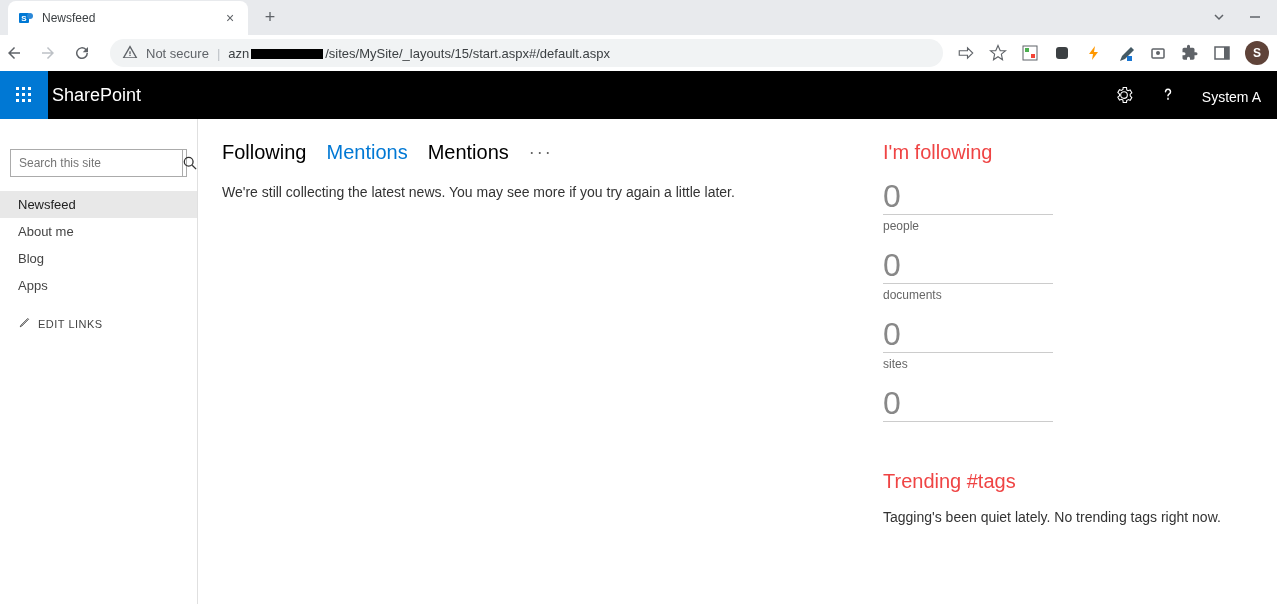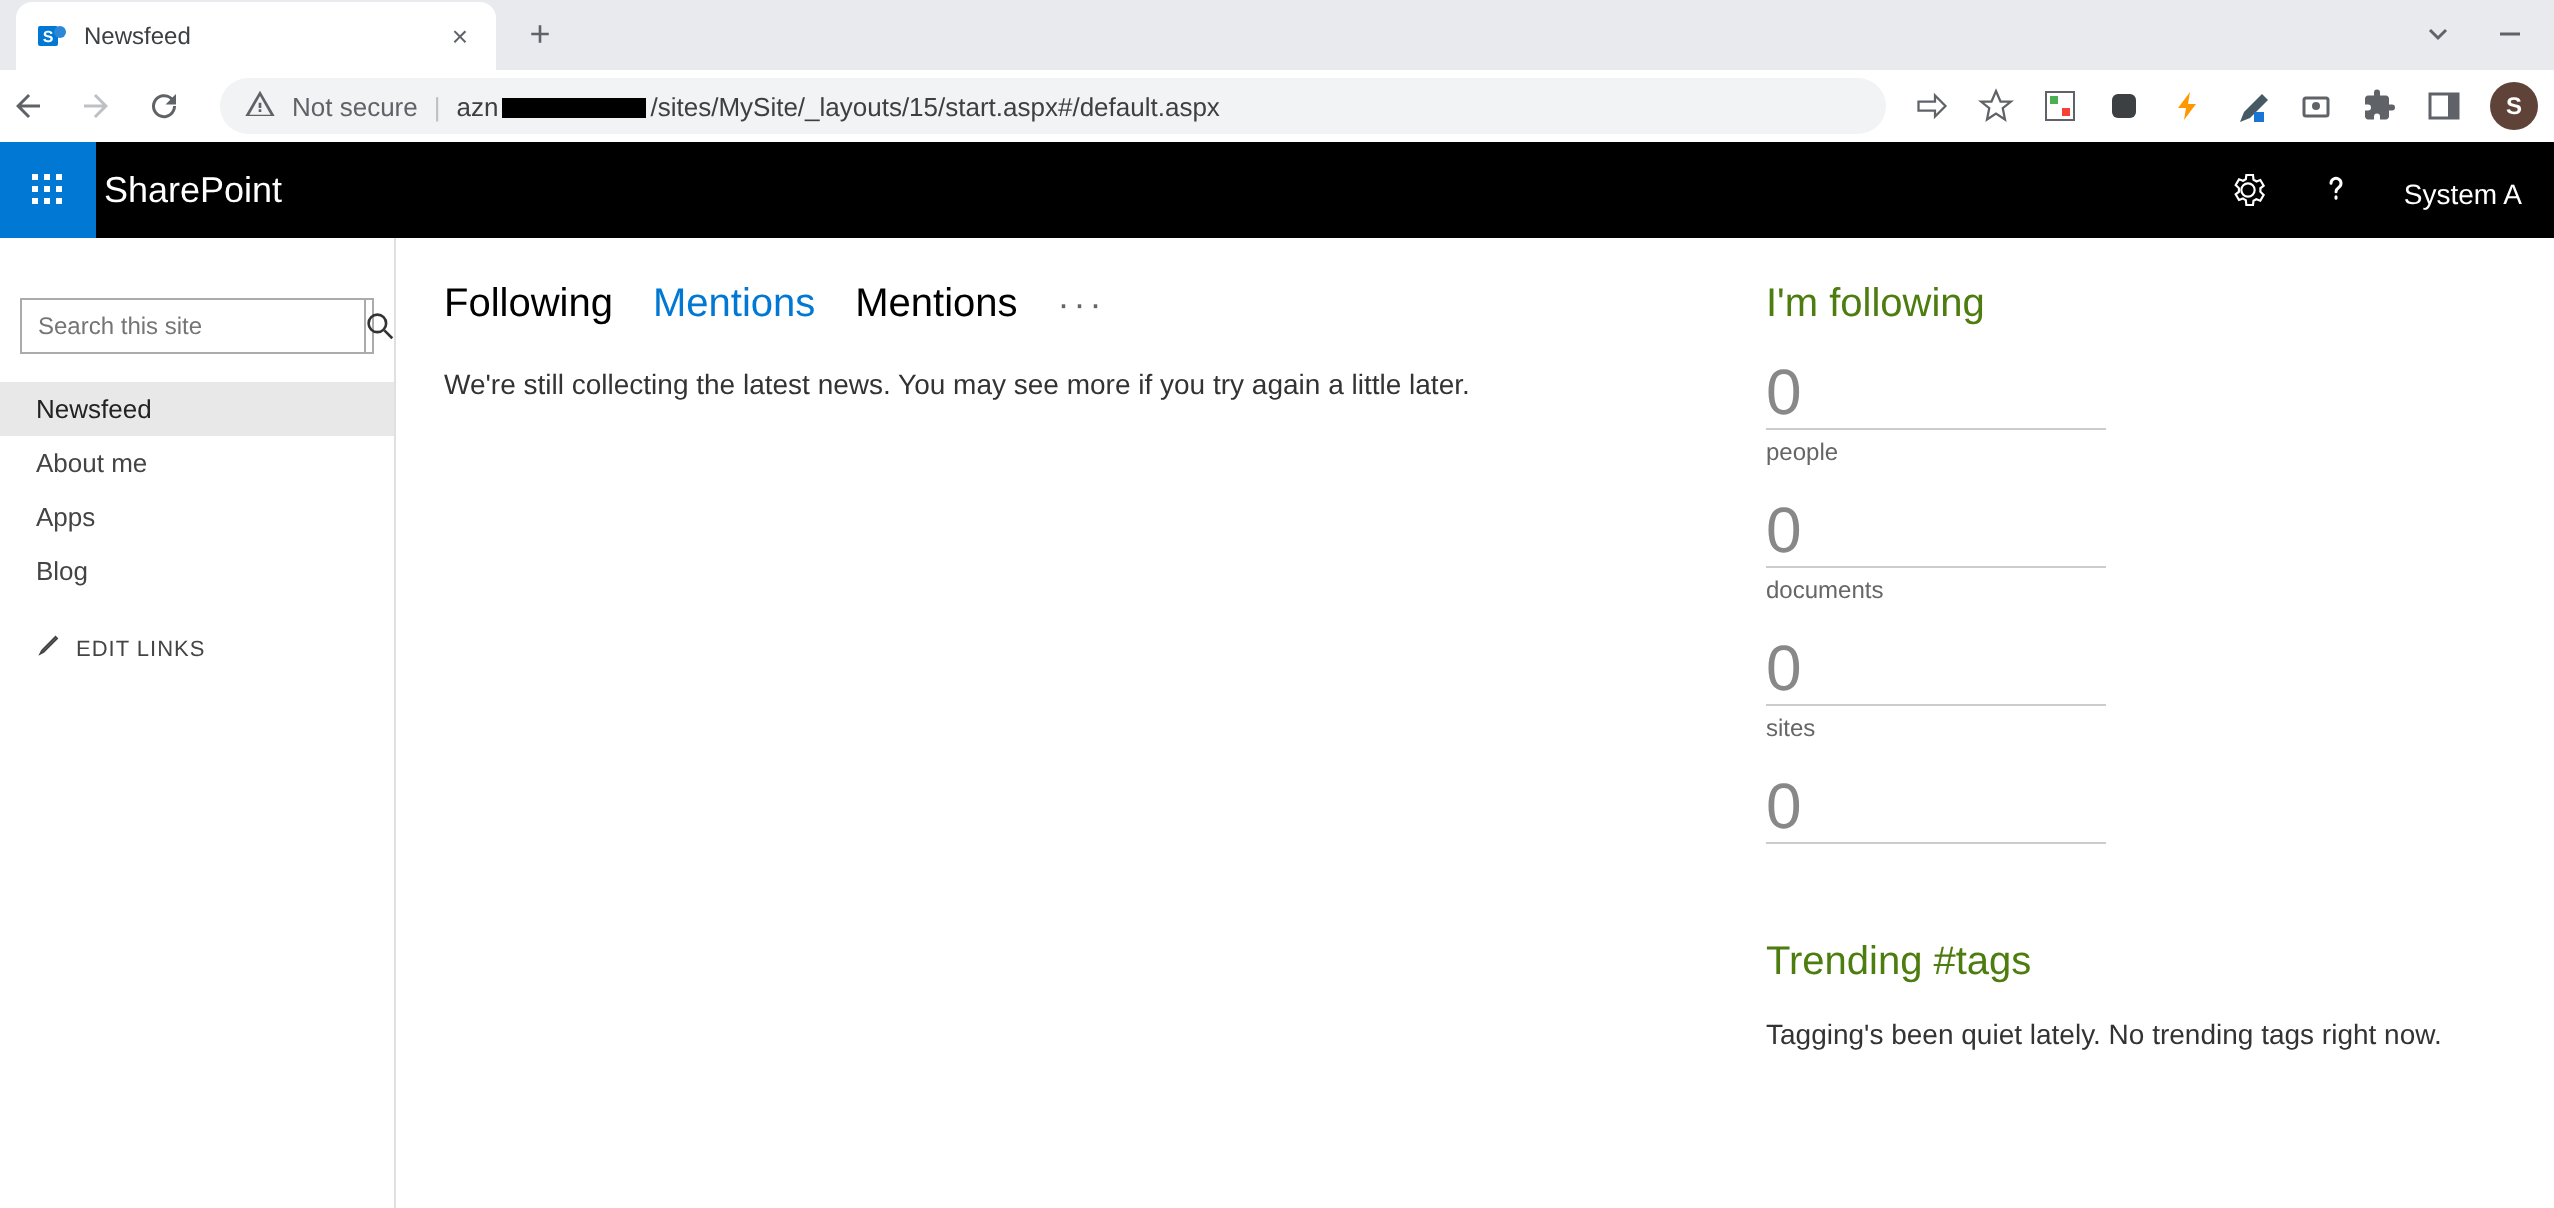--- a/index.html
+++ b/index.html
@@ -49,21 +49,21 @@
     
     .content { flex: 1; padding: 22px 24px; display: flex; gap: 40px; }
     .feed { flex: 1; }
     .tabs { display: flex; align-items: center; gap: 20px; margin-bottom: 20px; }
     .tab-link { font-size: 20px; color: #000000; cursor: pointer; }
     .tab-link.selected { color: #0078d4; }
     .tab-more { font-size: 18px; color: #666; cursor: pointer; letter-spacing: 2px; }
     .status-msg { font-size: 14px; color: #333; }
     
     .side { width: 370px; }
-    .side-heading { font-size: 20px; color: #4d7c0f; font-weight: 400; margin-bottom: 16px; }
+    .side-heading { font-size: 20px; color: #ef4444; font-weight: 400; margin-bottom: 16px; }
     .follow-item { margin-bottom: 16px; }
     .follow-count { font-size: 32px; color: #888; font-weight: 300; line-height: 1; border-bottom: 1px solid #ccc; padding-bottom: 2px; width: 170px; }
     .follow-label { font-size: 12px; color: #666; margin-top: 4px; }
     .trending { margin-top: 48px; }
     .trending-text { font-size: 14px; color: #333; margin-top: 10px; }
   </style>
 </head>
 <body>
 
 <div class="browser-chrome">
@@ -214,22 +214,22 @@
       <span class="search-btn">
         <svg width="14" height="14" viewBox="0 0 16 16">
             <circle cx="6.5" cy="6.5" r="5" fill="none" stroke="#333" stroke-width="1.5"></circle>
             <line x1="10.5" y1="10.5" x2="15" y2="15" stroke="#333" stroke-width="1.5"></line>
           </svg>
       </span>
     </div>
     <ul class="nav-list">
       <li class="nav-item active">Newsfeed</li>
       <li class="nav-item">About me</li>
+      <li class="nav-item">Blog</li>
       <li class="nav-item">Apps</li>
-      <li class="nav-item">Blog</li>
     </ul>
     <div class="edit-links">
       <span>
         <svg width="12" height="12" viewBox="0 0 16 16">
             <path d="M13 2l1 1-9 9-2 1 1-2 9-9z" fill="none" stroke="#444" stroke-width="1.3"></path>
           </svg>
       </span>
       <span>EDIT LINKS</span>
     </div>
   </div>

